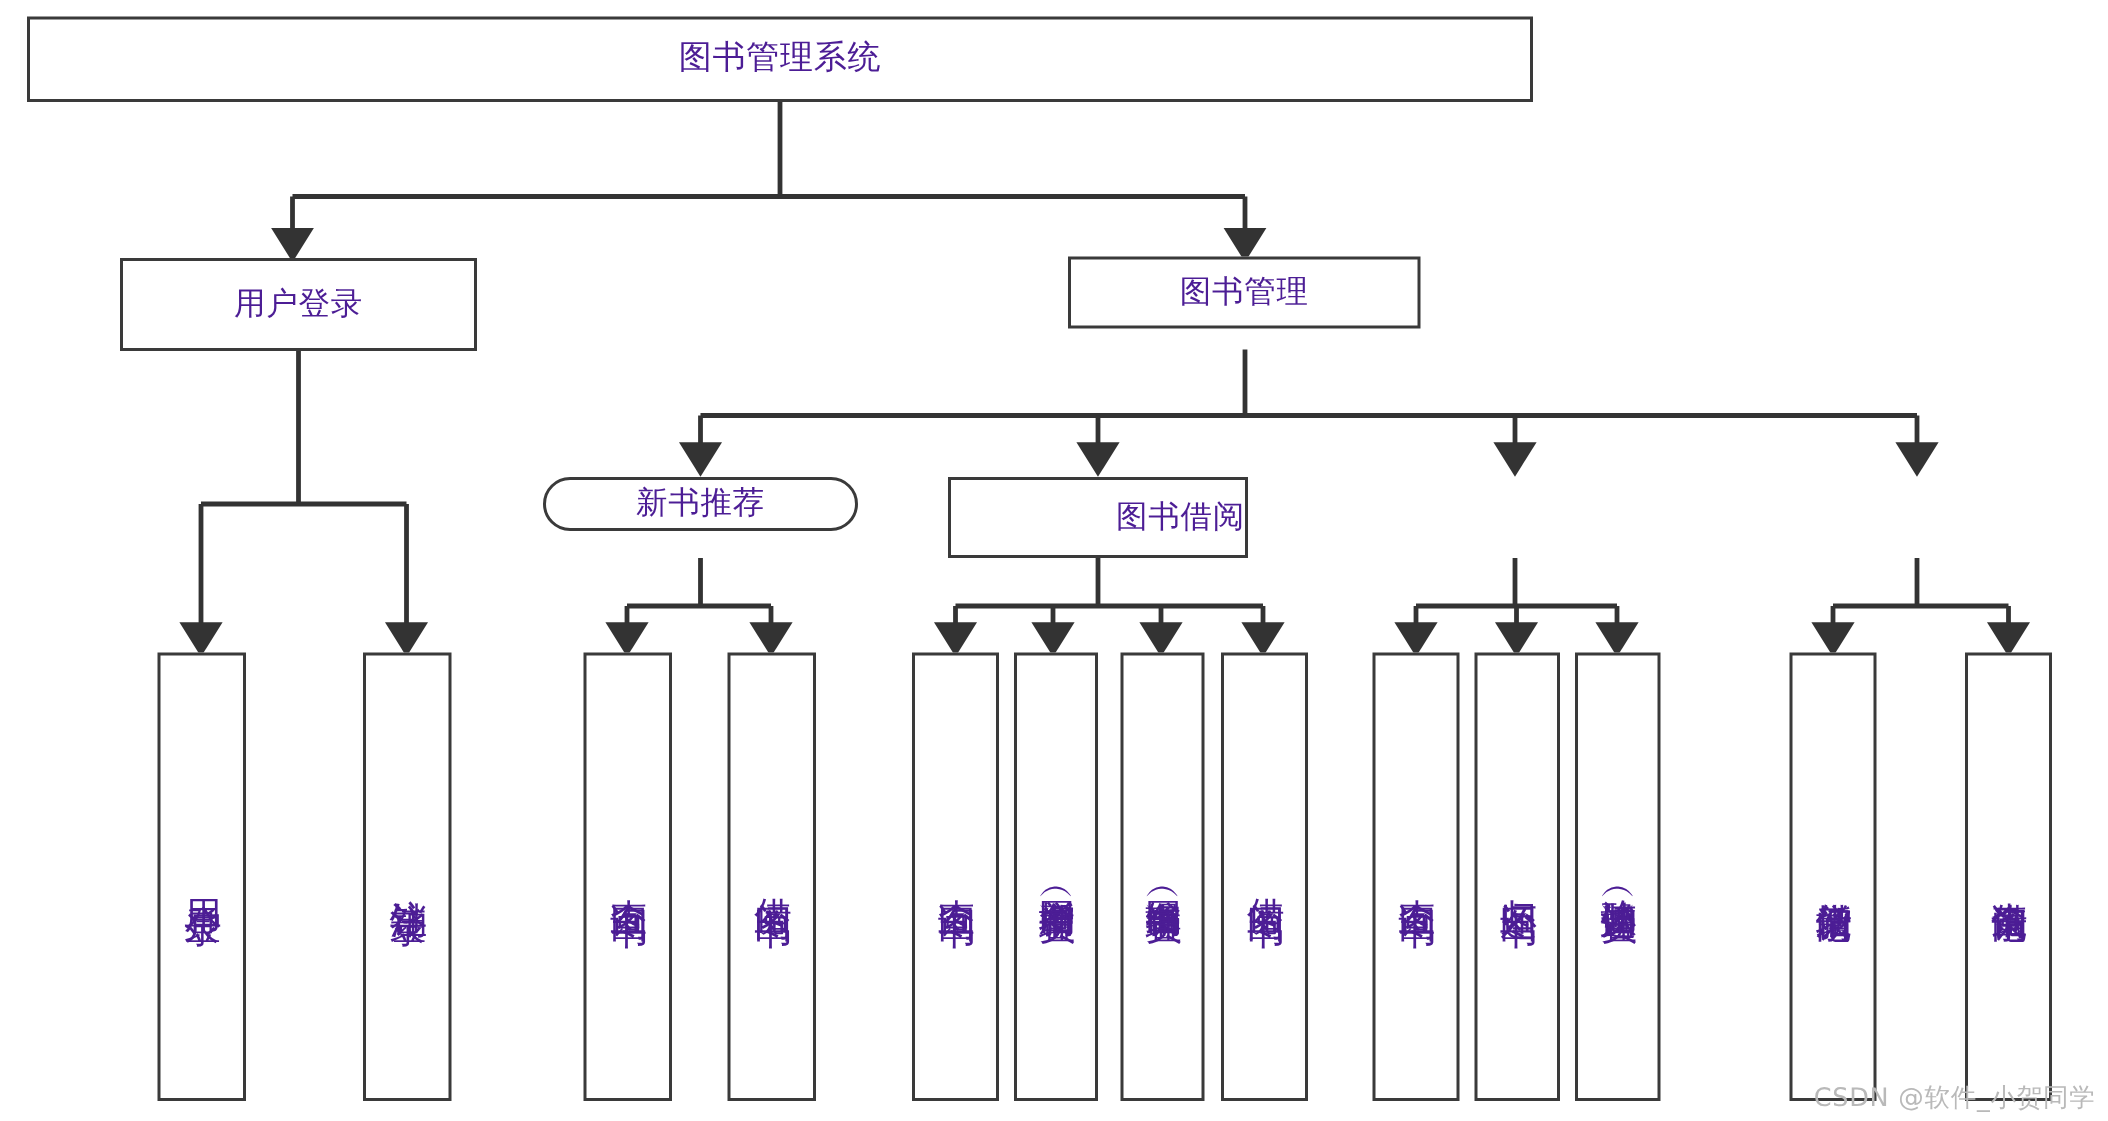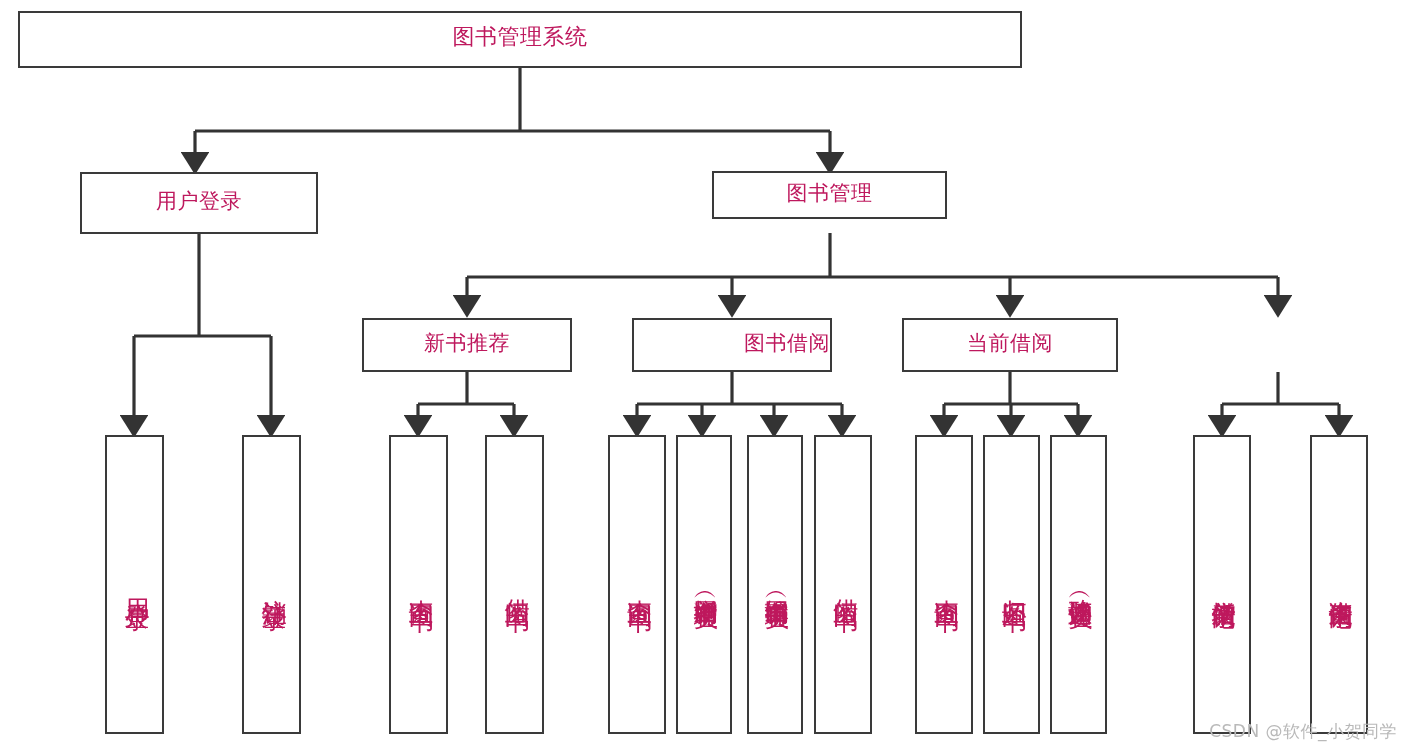--- a/index.html
+++ b/index.html
@@ -27,22 +27,21 @@
     pointer-events: none;
   }
   .node {
     position: absolute;
     box-sizing: border-box;
     border: 2px solid #3a3a3a;
     background: #ffffff;
     display: flex;
     align-items: center;
     justify-content: center;
-    color: #be185d;
-    font-family: Liberation Mono, monospace;
+    color: #4c1d95;
   }
   .node-label {
     display: block;
     text-align: center;
     line-height: 1.12;
     letter-spacing: 0.5px;
     white-space: pre-wrap;
   }
   
   .node.h .node-label {
@@ -140,29 +139,26 @@
     <span class="node-label">图书管理系统</span>
   </div>
 
   <div class="node h" style="left:80px; top:172px; width:238px; height:62px;">
     <span class="node-label">用户登录</span>
   </div>
   <div class="node h" style="left:712px; top:171px; width:235px; height:48px;">
     <span class="node-label">图书管理</span>
   </div>
 
-  <div class="node h" style="left:362px; top:318px; width:210px; height:54px;">
+  <div class="node h" style="left:362px; top:318px; width:210px; height:36px;border-radius:20px;">
     <span class="node-label">新书推荐</span>
   </div>
   <div class="node h" style="left:632px; top:318px; width:200px; height:54px;justify-content:flex-end;">
     <span class="node-label">图书借阅</span>
   </div>
-  <div class="node h" style="left:902px; top:318px; width:216px; height:54px;">
-    <span class="node-label">当前借阅</span>
-  </div>
 
   <div class="node v" style="left:105px; top:435px; width:59px; height:299px;">
     <span class="node-label">用户登录</span>
   </div>
   <div class="node v" style="left:242px; top:435px; width:59px; height:299px;">
     <span class="node-label">注销登录</span>
   </div>
 
   <div class="node v" style="left:389px; top:435px; width:59px; height:299px;">
     <span class="node-label">查询图书</span>

